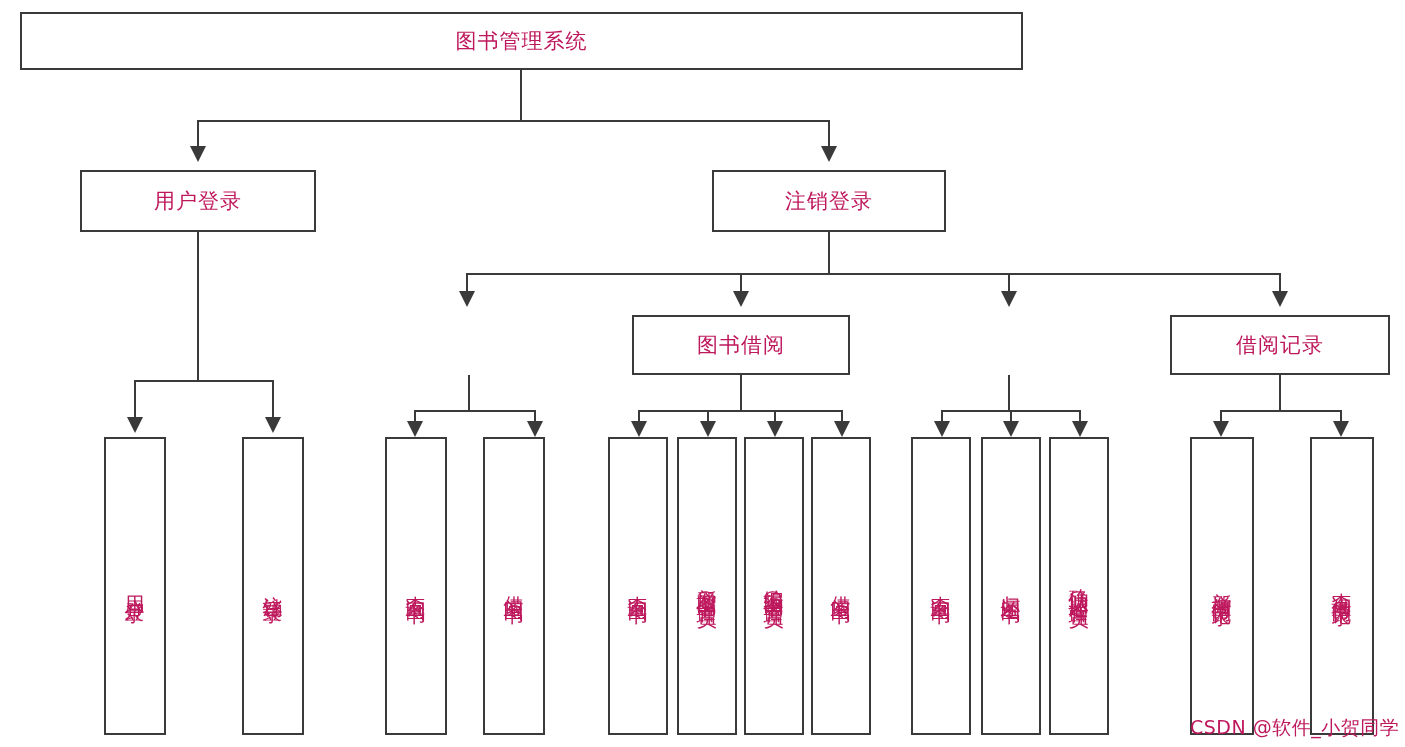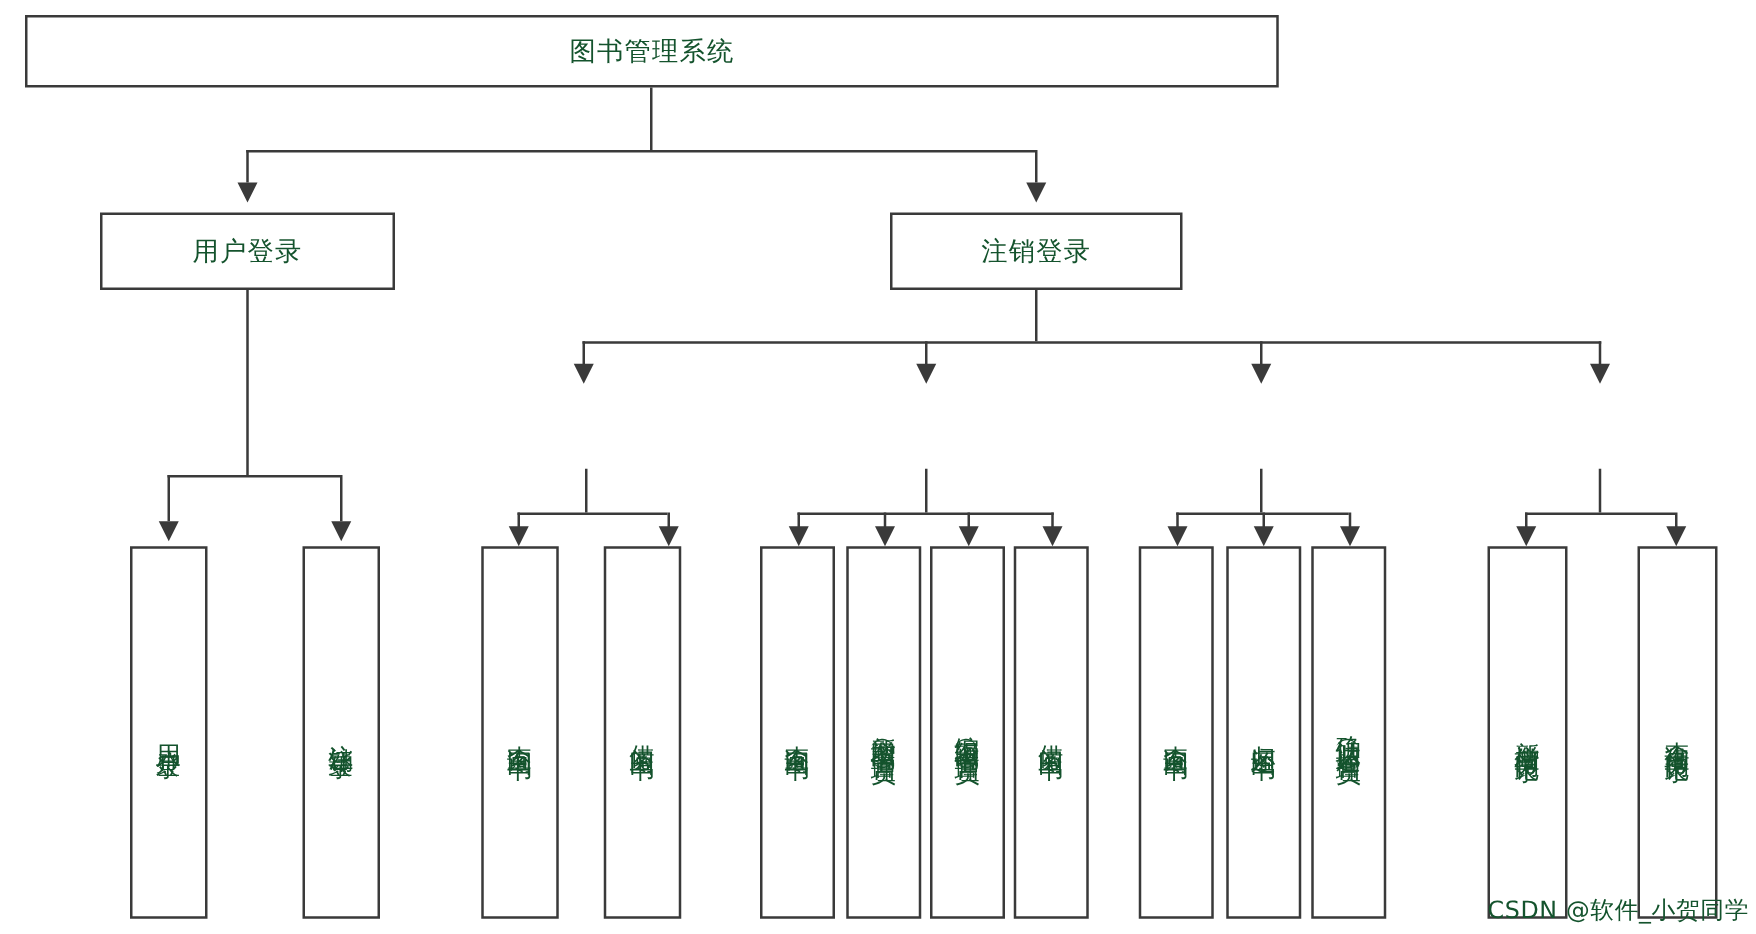--- a/index.html
+++ b/index.html
@@ -18,21 +18,21 @@
     overflow: hidden;
   }
   .node {
     position: absolute;
     box-sizing: border-box;
     border: 2px solid #3a3a3a;
     background: #ffffff;
     display: flex;
     align-items: center;
     justify-content: center;
-    color: #14532d;
+    color: #be185d;
   }
   .node.horiz {
     font-size: 21px;
     letter-spacing: 1px;
   }
   .node.vert {
     writing-mode: vertical-rl;
     text-orientation: upright;
     font-size: 20px;
     letter-spacing: 3px;
@@ -55,21 +55,21 @@
   .arrow {
     position: absolute;
     width: 0;
     height: 0;
     border-left: 8px solid transparent;
     border-right: 8px solid transparent;
     border-top: 16px solid #3a3a3a;
   }
   .watermark {
     position: absolute;
-    color: #14532d;
+    color: #be185d;
     font-size: 19px;
     white-space: nowrap;
     letter-spacing: 0.5px;
   }
 </style>
 </head>
 <body>
 
 <div id="canvas">
 
@@ -105,20 +105,26 @@
   <div class="edge h" style="left:466px; top:273px; width:815px;"></div>
   <div class="edge v" style="left:466px; top:273px; height:26px;"></div>
   <div class="arrow" style="left:459px; top:291px;"></div>
   <div class="edge v" style="left:740px; top:273px; height:26px;"></div>
   <div class="arrow" style="left:733px; top:291px;"></div>
   <div class="edge v" style="left:1008px; top:273px; height:26px;"></div>
   <div class="arrow" style="left:1001px; top:291px;"></div>
   <div class="edge v" style="left:1279px; top:273px; height:26px;"></div>
   <div class="arrow" style="left:1272px; top:291px;"></div>
 
+  <div class="node horiz" style="left:632px; top:315px; width:218px; height:60px;">
+    <span>图书借阅</span>
+  </div>
+  <div class="node horiz" style="left:1170px; top:315px; width:220px; height:60px;">
+    <span>借阅记录</span>
+  </div>
 
   <div class="edge v" style="left:468px; top:375px; height:35px;"></div>
   <div class="edge h" style="left:414px; top:410px; width:120px;"></div>
   <div class="edge v" style="left:414px; top:410px; height:12px;"></div>
   <div class="arrow" style="left:407px; top:421px;"></div>
   <div class="edge v" style="left:534px; top:410px; height:12px;"></div>
   <div class="arrow" style="left:527px; top:421px;"></div>
 
   <div class="edge v" style="left:740px; top:375px; height:35px;"></div>
   <div class="edge h" style="left:638px; top:410px; width:205px;"></div>

